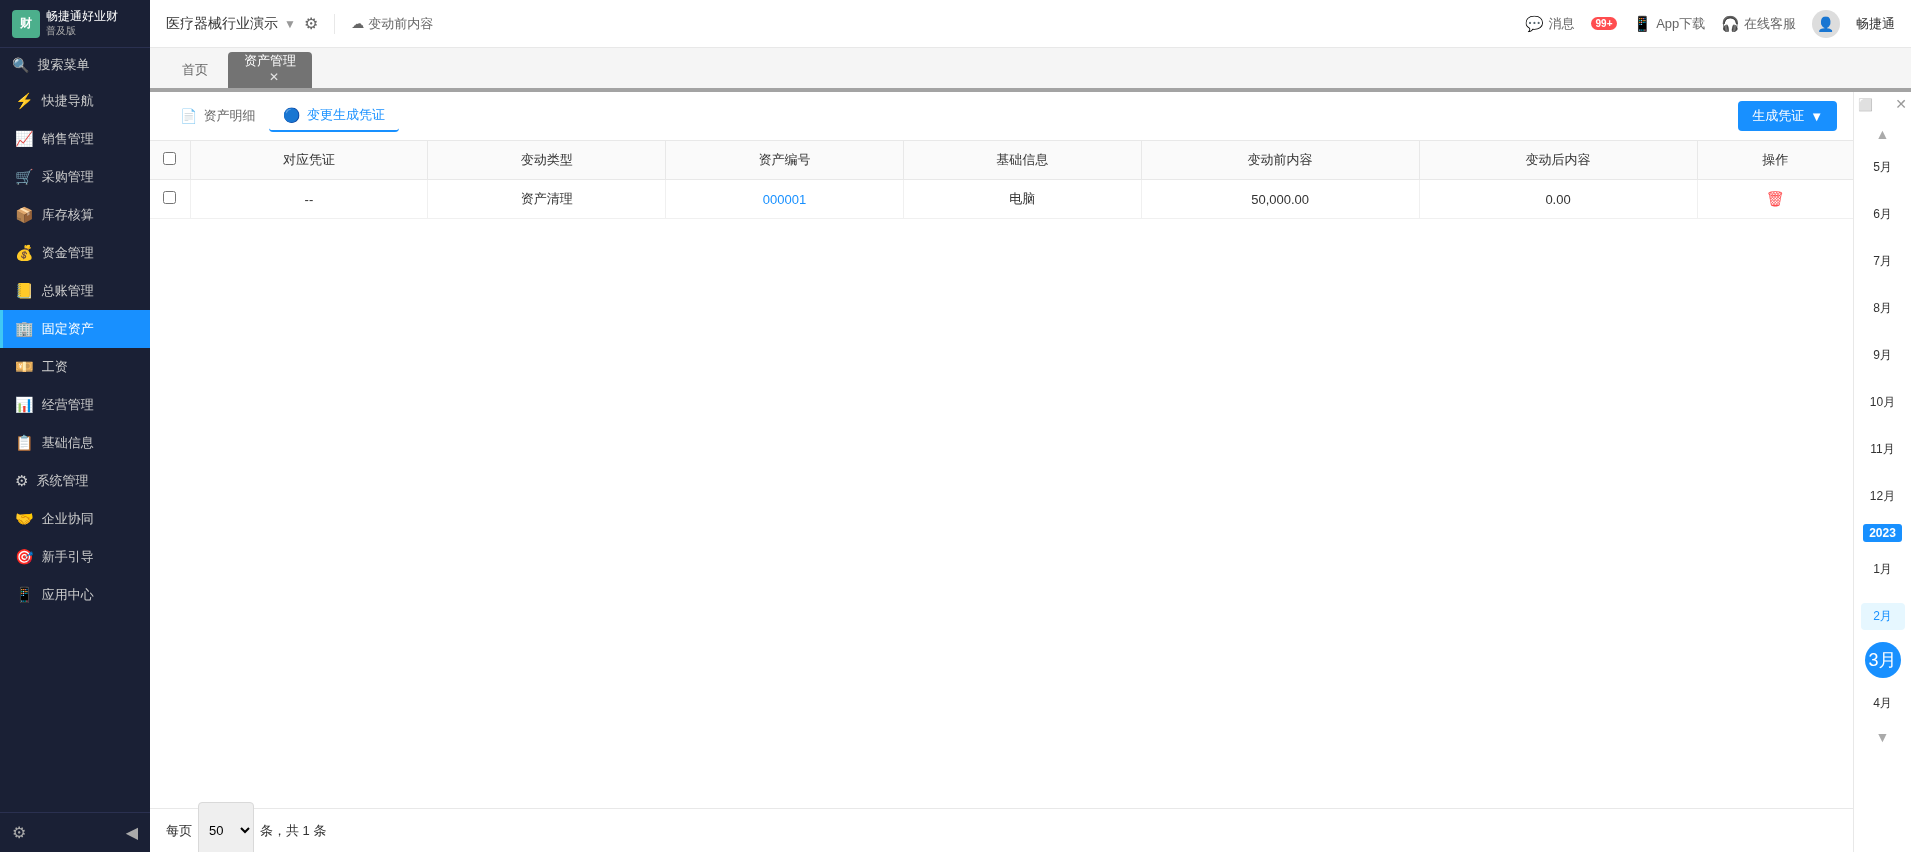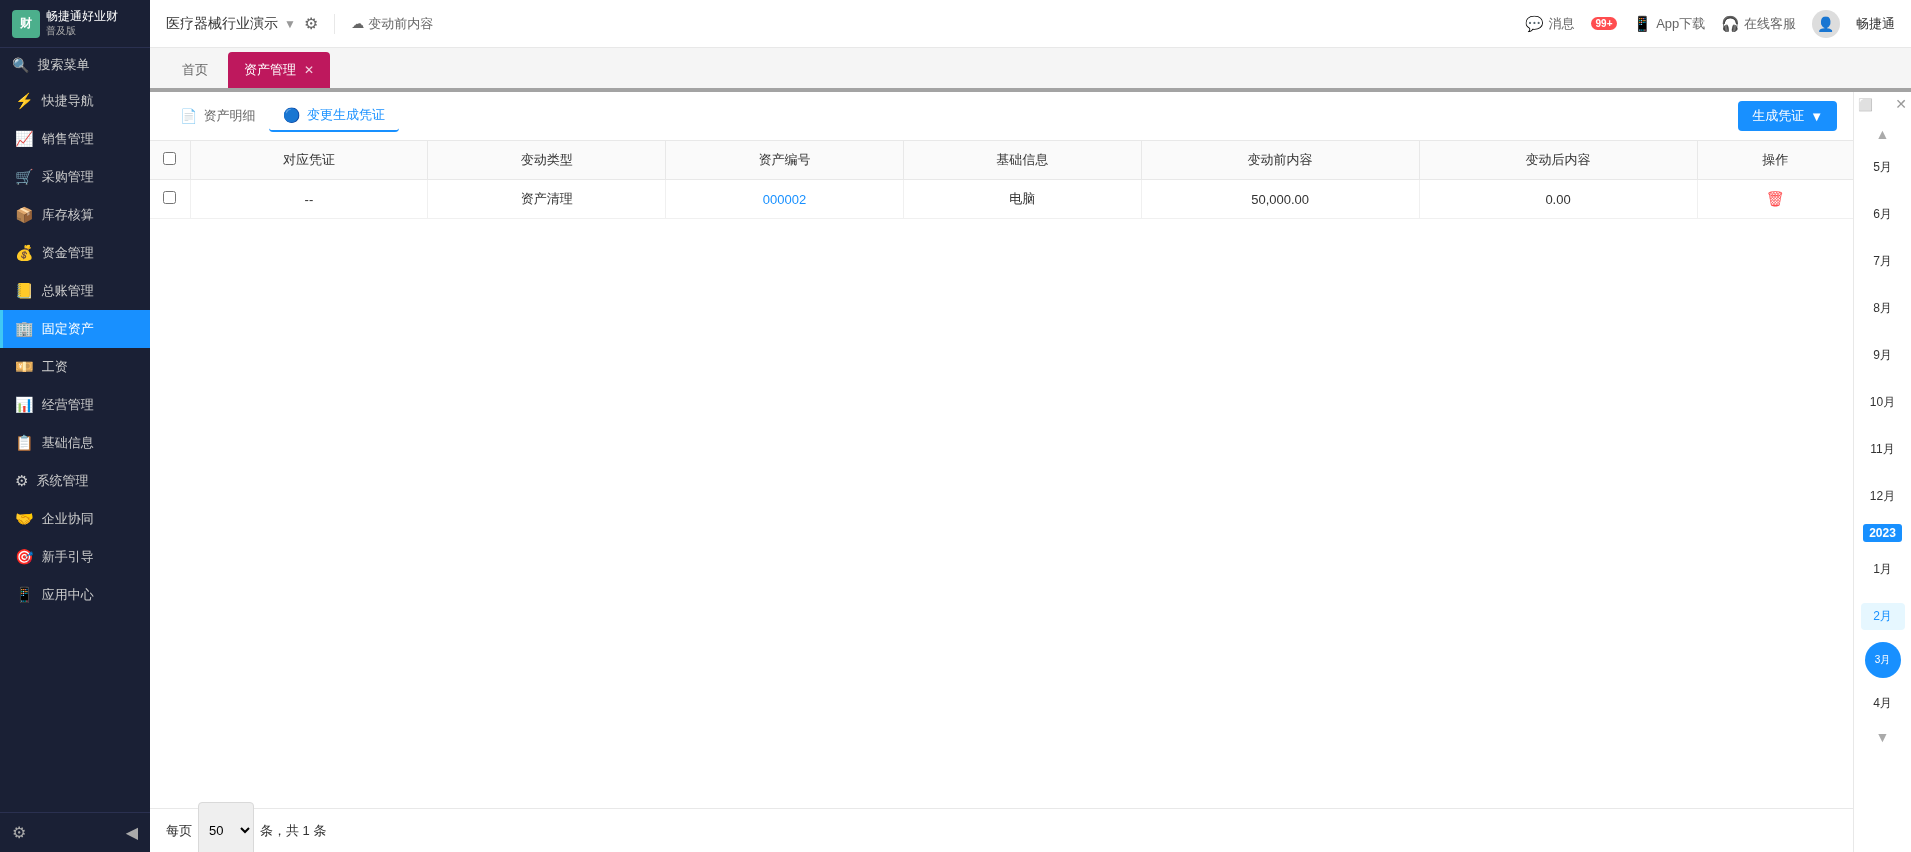--- a/index.html
+++ b/index.html
@@ -88,21 +88,21 @@
     
     .tabbar {
       height: 44px; background: #f5f5f5; display: flex; align-items: flex-end;
       padding: 0 16px; border-bottom: 4px solid #a3a3a3; flex-shrink: 0; text-align: center;
     }
     .tab {
       height: 36px; display: flex; align-items: center; padding: 0 16px;
       cursor: pointer; font-size: 13px; border-radius: 4px 4px 0 0; margin-right: 4px;
     }
     .tab.plain { color: #666; background: transparent; }
-    .tab.active { background: #be185d; color: #fff; }
+    .tab.active { background: #737373; color: #fff; flex-direction: column; }
     .tab .close { margin-left: 8px; font-size: 12px; opacity: 0.8; }
 
     
     .content { flex: 1; background: #fff; overflow: hidden; display: flex; flex-direction: column; position: relative; }
 
     
     .subtab-bar {
       display: flex; align-items: center; padding: 8px 16px;
       border-bottom: 1px solid #e8e8e8; background: #fff;
     }
@@ -161,21 +161,21 @@
     }
     .panel-expand {
       position: absolute; top: 4px; left: 4px;
       cursor: pointer; color: #999; font-size: 12px;
     }
     .date-item {
       width: 44px; text-align: center; padding: 5px 4px;
       cursor: pointer; font-size: 12px; color: #333; border-radius: 4px;
       margin: 10px 0;
     }
-    .date-item.active { background: #1890ff; color: #fff; border-radius: 50%; width: 36px; height: 36px; display: flex; align-items: center; justify-content: center; font-size: 10px; margin: 2px auto; }
+    .date-item.active { background: #1890ff; color: #fff; border-radius: 50%; width: 36px; height: 36px; display: flex; align-items: center; justify-content: center; font-size: 18px; margin: 2px auto; }
     .date-item.highlight { background: #e6f7ff; color: #1890ff; }
     .date-scroll-btn {
       width: 28px; height: 20px; display: flex; align-items: center; justify-content: center;
       color: #aaa; cursor: pointer; font-size: 14px; border-radius: 3px;
     }
     .year-badge {
       background: #1890ff; color: #fff; border-radius: 3px;
       padding: 2px 6px; font-size: 12px; font-weight: bold; margin: 4px 0;
     }
   </style>
@@ -339,21 +339,21 @@
               <th>操作</th>
             </tr>
           </thead>
           <tbody>
             <tr>
               <td class="checkbox-cell">
                 <input type="checkbox" style="">
               </td>
               <td>--</td>
               <td>资产清理</td>
-              <td><span class="asset-number">000002</span></td>
+              <td><span class="asset-number">000001</span></td>
               <td>电脑</td>
               <td>50,000.00</td>
               <td>0.00</td>
               <td>
                 <span class="delete-btn">🗑</span>
               </td>
             </tr>
           </tbody>
         </table>
       </div>

